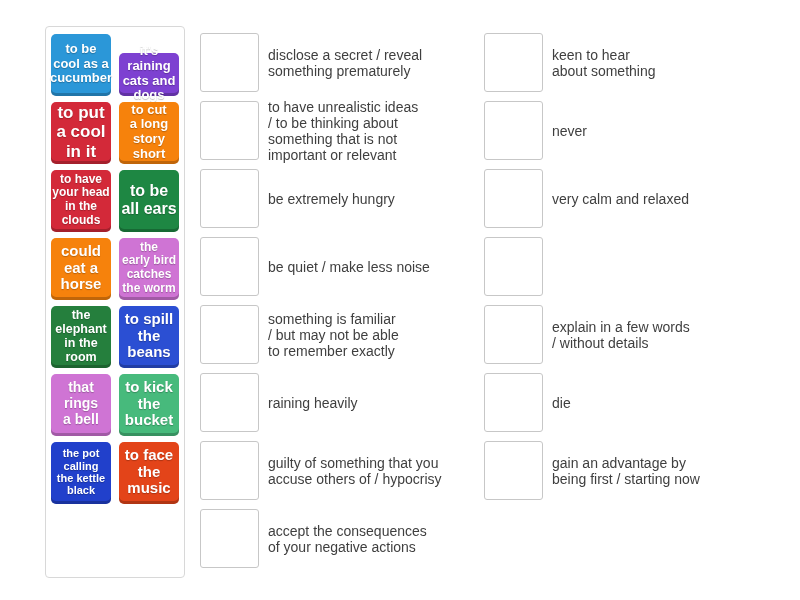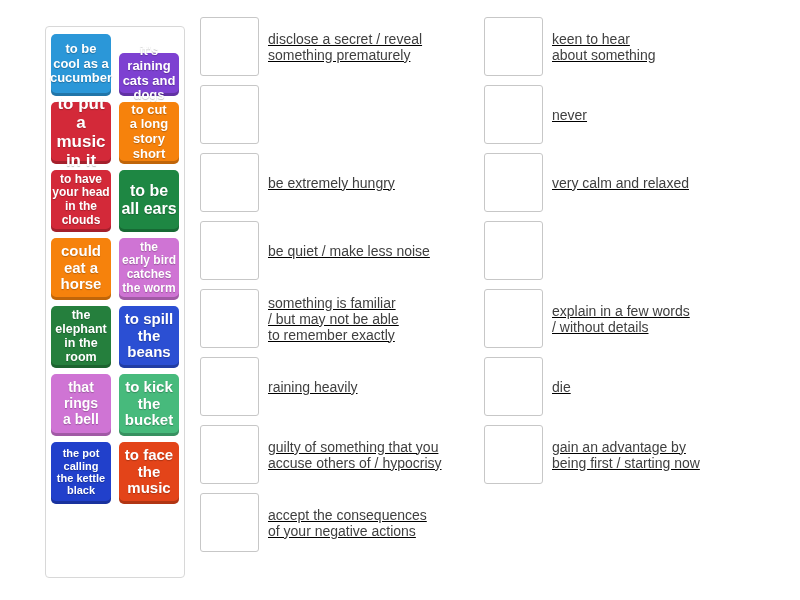--- a/index.html
+++ b/index.html
@@ -39,21 +39,21 @@
     cursor: pointer;
   }
   .tile-label {
     white-space: pre-line;
     line-height: 1.13;
     text-shadow: 0 1px 1px rgba(0,0,0,0.25);
     padding-bottom: 2px;
   }
 
   
-  .match-col { position: absolute; top: 17px; text-decoration: underline; }
+  .match-col { position: absolute; top: 33px; }
   .match-col-middle { left: 200px; width: 270px; }
   .match-col-right  { left: 484px; width: 300px; }
   .match-row {
     display: flex;
     align-items: center;
     height: 59px;
     margin-bottom: 9px;
   }
   .drop-box {
     width: 59px; height: 59px;
@@ -82,21 +82,21 @@
 cucumber</span>
       </div>
     <div class="tile" style="background: rgb(125, 65, 209); font-size: 13px; margin-top: 19px;">
         <span class="tile-label">it's
 raining
 cats and
 dogs</span>
       </div>
     <div class="tile" style="background: rgb(211, 41, 57); font-size: 17px;">
         <span class="tile-label">to put
-a music
+a cool
 in it</span>
       </div>
     <div class="tile" style="background: rgb(246, 130, 12); font-size: 13px;">
         <span class="tile-label">to cut
 a long
 story
 short</span>
       </div>
     <div class="tile" style="background: rgb(211, 41, 57); font-size: 12px;">
         <span class="tile-label">to have
@@ -154,20 +154,24 @@
   </div>
 
   <div class="match-col match-col-middle">
     <div class="match-row">
       <div class="drop-box"></div>
       <div class="definition">disclose a secret / reveal
 something prematurely</div>
     </div>
     <div class="match-row">
       <div class="drop-box"></div>
+      <div class="definition">to have unrealistic ideas
+/ to be thinking about
+something that is not
+important or relevant</div>
     </div>
     <div class="match-row">
       <div class="drop-box"></div>
       <div class="definition">be extremely hungry</div>
     </div>
     <div class="match-row">
       <div class="drop-box"></div>
       <div class="definition">be quiet / make less noise</div>
     </div>
     <div class="match-row">

